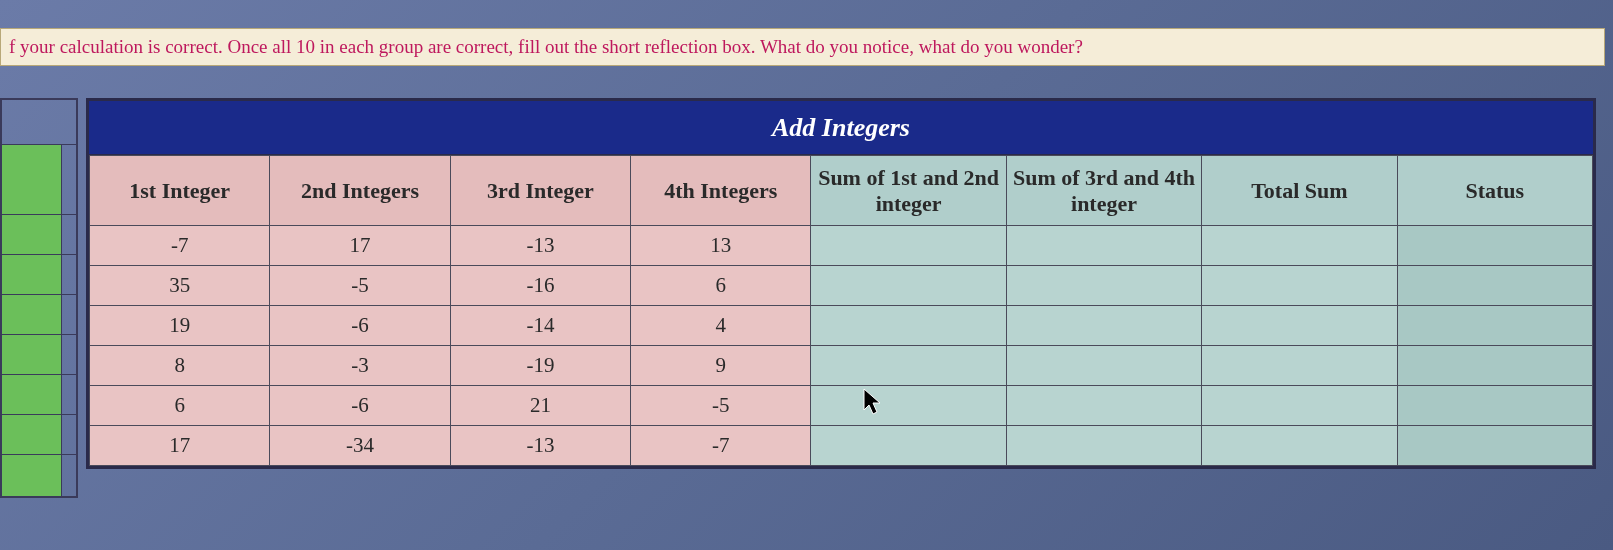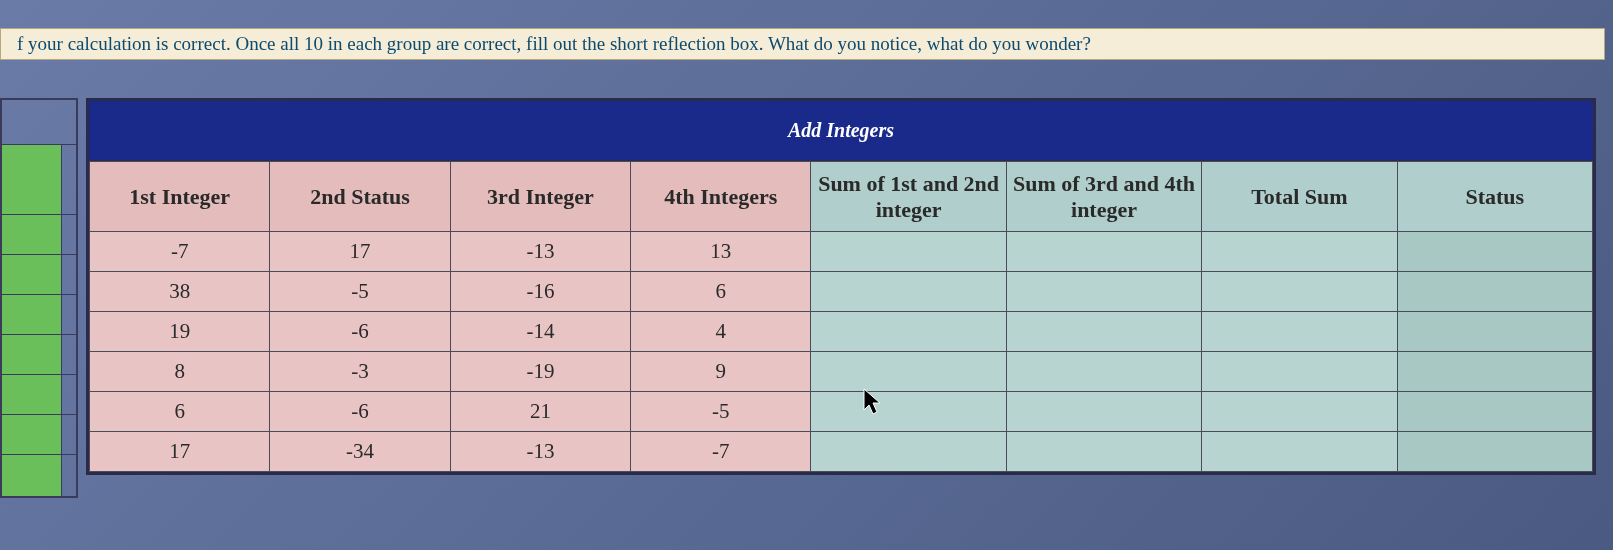--- a/index.html
+++ b/index.html
@@ -8,28 +8,28 @@
     font-family: Georgia, "Times New Roman", serif;
     background: linear-gradient(135deg, #6b7ba8 0%, #5a6b95 50%, #4a5a82 100%);
     color: #2a2a2a;
     position: relative;
   }
   .instruction-bar {
     position: absolute;
     top: 28px;
     left: 0;
     right: 8px;
-    height: 32px;
+    height: 38px;
     background: #f5edd8;
     border: 1px solid #b8a878;
     display: flex;
     align-items: center;
-    padding: 0 16px;
+    padding: 0 8px;
     font-size: 19px;
-    color: #0c4a6e;
+    color: #be185d;
     white-space: nowrap;
     overflow: hidden;
   }
   .side-stub {
     position: absolute;
     left: 0;
     top: 98px;
     width: 78px;
     height: 400px;
     border: 2px solid #3a3a5a;
@@ -50,26 +50,26 @@
     border-top: 1px solid #3a3a5a;
   }
   .main-table-wrap {
     position: absolute;
     left: 86px;
     top: 98px;
     width: 1510px;
     border: 3px solid #2a2a4a;
   }
   .title-row {
-    height: 60px;
+    height: 54px;
     background: #1a2a8a;
     color: #fff;
     font-style: italic;
     font-weight: bold;
-    font-size: 20px;
+    font-size: 26px;
     text-align: center;
     display: flex;
     align-items: center;
     justify-content: center;
     border-bottom: 1px solid #2a2a4a;
   }
   table {
     width: 100%;
     border-collapse: collapse;
     table-layout: fixed;
@@ -128,42 +128,42 @@
       <col style="width:12%">
       <col style="width:12%">
       <col style="width:13%">
       <col style="width:13%">
       <col style="width:13%">
       <col style="width:13%">
     </colgroup>
     <thead>
       <tr>
         <th class="pink">1st Integer</th>
-        <th class="pink">2nd Status</th>
+        <th class="pink">2nd Integers</th>
         <th class="pink">3rd Integer</th>
         <th class="pink">4th Integers</th>
         <th class="teal">Sum of 1st and 2nd integer</th>
         <th class="teal">Sum of 3rd and 4th integer</th>
         <th class="teal">Total Sum</th>
         <th class="teal">Status</th>
       </tr>
     </thead>
     <tbody>
       <tr>
         <td class="pink">-7</td>
         <td class="pink">17</td>
         <td class="pink">-13</td>
         <td class="pink">13</td>
         <td class="teal"></td>
         <td class="teal"></td>
         <td class="teal"></td>
         <td class="teal-dark"></td>
       </tr>
       <tr>
-        <td class="pink">38</td>
+        <td class="pink">35</td>
         <td class="pink">-5</td>
         <td class="pink">-16</td>
         <td class="pink">6</td>
         <td class="teal"></td>
         <td class="teal"></td>
         <td class="teal"></td>
         <td class="teal-dark"></td>
       </tr>
       <tr>
         <td class="pink">19</td>

